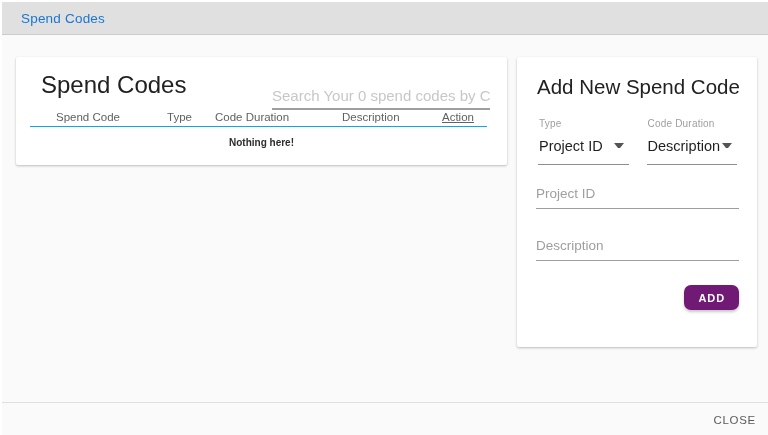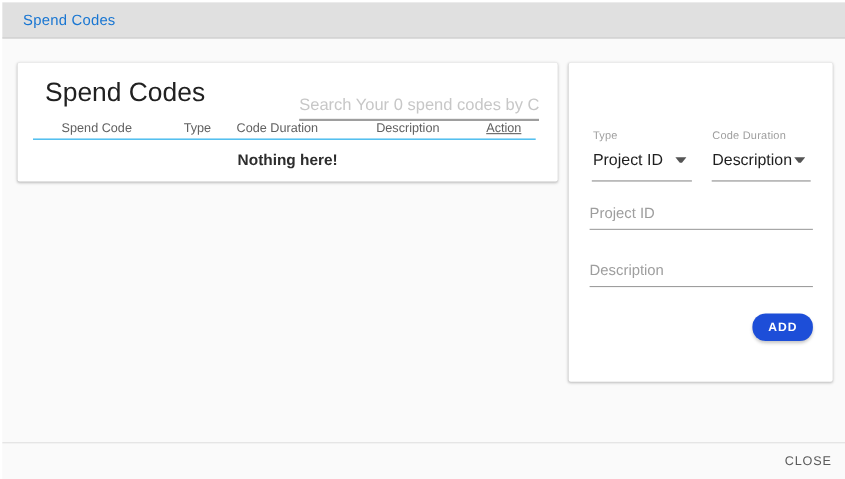--- a/index.html
+++ b/index.html
@@ -52,21 +52,21 @@
     white-space:nowrap;
   }
   .th-0 { left:25px; }
   .th-1 { left:136px; }
   .th-2 { left:184px; }
   .th-3 { left:311px; }
   .th-4 { left:411px;text-decoration:underline; }
 
   .empty-row {
     position:absolute; left:0; right:0; top:79px; text-align:center;
-    font-size:14px; font-weight:700; color:#2d2d2d;
+    font-size:10px; font-weight:700; color:#2d2d2d;
   }
 
   
   .form-title {
     position:absolute; left:19px; top:17px;
     font-size:20.5px; font-weight:400; color:#212121;
   }
   .selects-row {
     position:absolute; left:19px; right:18px; top:58px;
     display:flex; gap:16px;
@@ -92,21 +92,21 @@
     border-bottom:1px solid #9e9e9e;
     font-family:"Liberation Sans", sans-serif;
     font-size:13.5px; color:#1f1f1f; padding:0 0 6px 0;
   }
   .text-field::placeholder { color:#9e9e9e; opacity:1; }
   .field-project { top:128px; }
   .field-description { top:180px; }
 
   .add-btn {
     position:absolute; right:18px; top:228px; height:25px;
-    background:#1d4ed8; color:#ffffff; border:none; border-radius:12px;
+    background:#701a75; color:#ffffff; border:none; border-radius:7px;
     padding:0 14px; font-family:"Liberation Sans", sans-serif;
     font-size:11px; font-weight:700; letter-spacing:0.9px;
     box-shadow:0 2px 3px rgba(0,0,0,0.22); cursor:pointer;
   }
 
   
   .footer {
     position:absolute; left:0; right:0; bottom:0; height:35px;
     background:#fafafa; border-top:1px solid #e0e0e0;
   }
@@ -136,20 +136,21 @@
       <span class="th th-1">Type</span>
       <span class="th th-2">Code Duration</span>
       <span class="th th-3">Description</span>
       <span class="th th-4">Action</span>
     </div>
 
     <div class="empty-row">Nothing here!</div>
   </div>
 
   <div class="card card-form">
+    <div class="form-title">Add New Spend Code</div>
 
     <div class="selects-row">
       <div class="select-field">
         <span class="select-label">Type</span>
         <div class="select-value-row">
           <span>Project ID</span>
           <span class="caret"></span>
         </div>
       </div>
 

